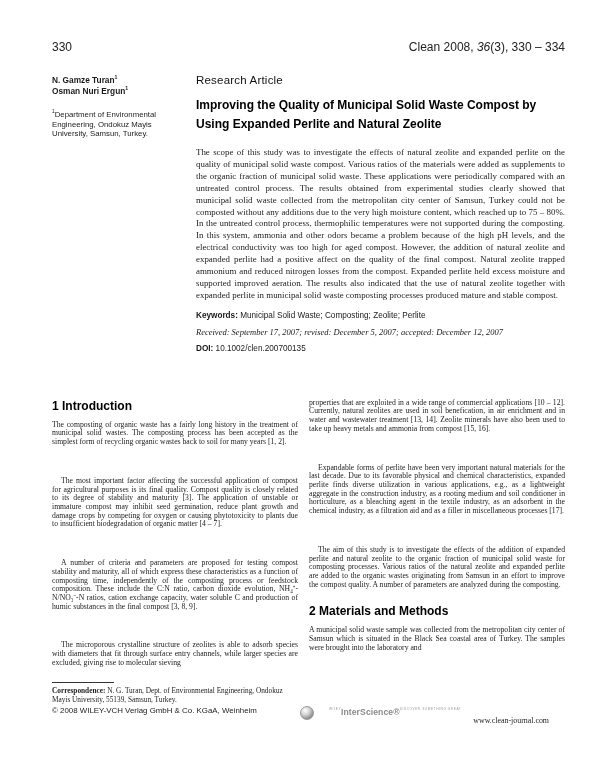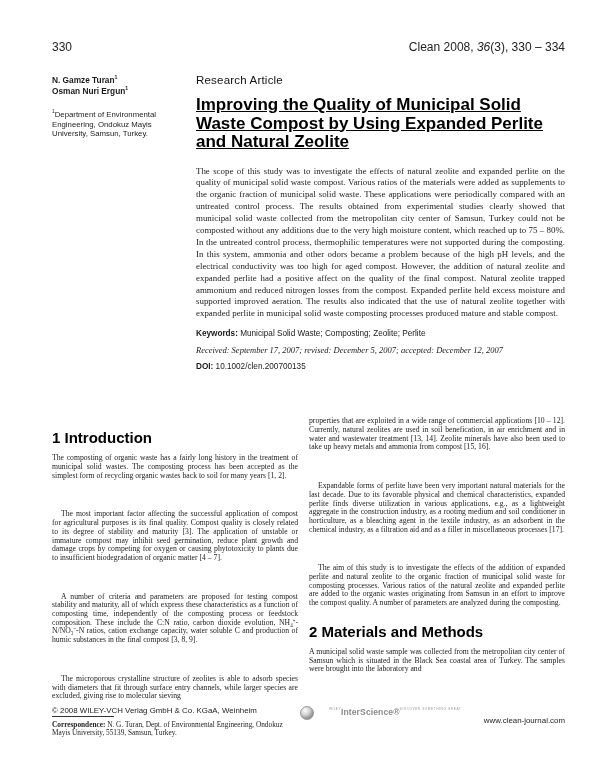--- a/index.html
+++ b/index.html
@@ -21,44 +21,43 @@
   .pagehead .vol-italic{font-style:italic;}
   
   .toprow{margin:16px 35px 0 52px;display:flex;}
   .authorcol{width:144px;flex-shrink:0;padding-top:5px;}
   .author{font-weight:bold;font-size:8.3px;line-height:10.5px;margin:0;}
   .affil{font-size:7.8px;line-height:9.6px;margin:14px 8px 0 0;color:#222;}
   sup{font-size:0.62em;vertical-align:super;line-height:0;}
   .maincol{flex:1;padding-top:4px;}
   .article-type{font-size:11.5px;letter-spacing:.2px;color:#111;}
   .title{
-    font-size:17px;line-height:18.5px;font-weight:bold;color:#000;
+    font-size:12px;line-height:18.5px;font-weight:bold;color:#000;
     margin:10px 0 0 0;
-    text-decoration:underline;
   }
   .abstract{
     font-family:"Liberation Serif", serif;
     font-size:8.9px;line-height:11.9px;text-align:justify;
     margin:14px 0 0 0;color:#1c1c1c;
   }
   .kwline{font-size:8.2px;margin:9px 0 0 0;}
   .kwline b{font-weight:bold;}
   .history{
     font-family:"Liberation Serif", serif;font-style:italic;
     font-size:8.5px;margin:7px 0 0 0;
   }
   .doiline{font-size:8.2px;margin:7px 0 0 0;}
   .doiline b{font-weight:bold;}
   
   .columns{margin:46px 35px 0 52px;display:flex;gap:11px;}
   .col{flex:1;}
   .col.leftcol{flex:0 0 246px;}
   .sect-head{
-    font-size:15px;font-weight:bold;color:#000;
-    margin:12px 0 8px 0;
+    font-size:12px;font-weight:bold;color:#000;
+    margin:0 0 8px 0;
   }
   .sect-head.later{margin-top:15px;}
   .body-p{
     font-family:"Liberation Serif", serif;
     font-size:7.7px;line-height:8.7px;text-align:justify;
     margin:0;color:#1b1b1b;
   }
   .body-p.indent{text-indent:9px;margin-top:30px;}
   
   .footnote{margin-top:15px;}
@@ -67,21 +66,21 @@
     font-family:"Liberation Serif", serif;
     font-size:7.3px;line-height:8.5px;margin:0;color:#1b1b1b;
   }
   .footnote b{font-weight:bold;}
   
   .pagefoot{
     position:absolute;left:52px;right:35px;top:706px;height:32px;
     font-size:7.9px;color:#222;
   }
   .copyright{position:absolute;left:0;top:0;}
-  .website{position:absolute;right:0;top:10px;}
+  .website{position:absolute;right:16px;top:10px;font-family:Liberation Serif, serif;}
   .interscience{
     position:absolute;left:248px;top:0;
     display:flex;align-items:center;gap:3px;color:#8a8a8a;
   }
   .logo-sphere{
     width:14px;height:14px;border-radius:50%;flex-shrink:0;
     background:radial-gradient(circle at 35% 30%, #ffffff 0%, #d8d8d8 35%, #8c8c8c 75%, #6f6f6f 100%);
     border:0.5px solid #999;box-sizing:border-box;
   }
   .logo-stack{display:flex;flex-direction:row;line-height:1.05;padding-left:12px;}

